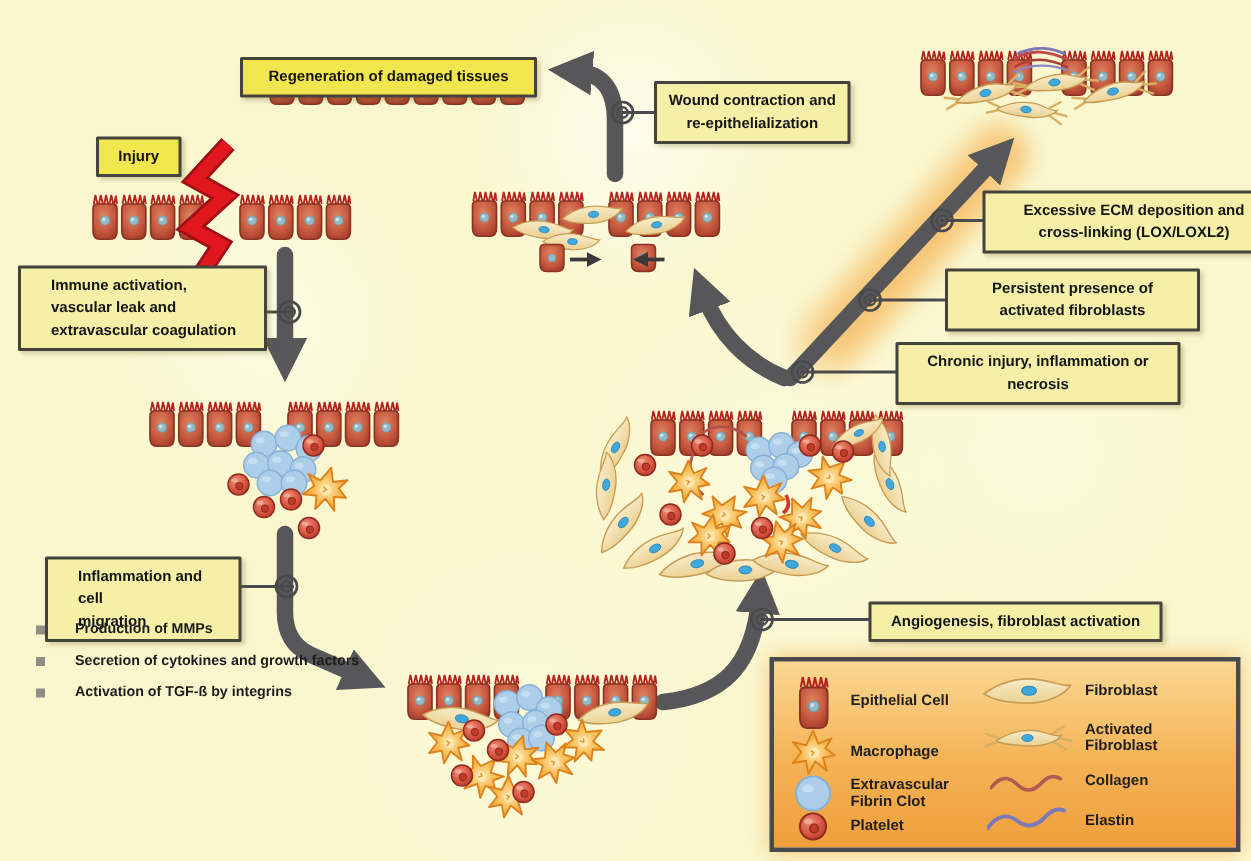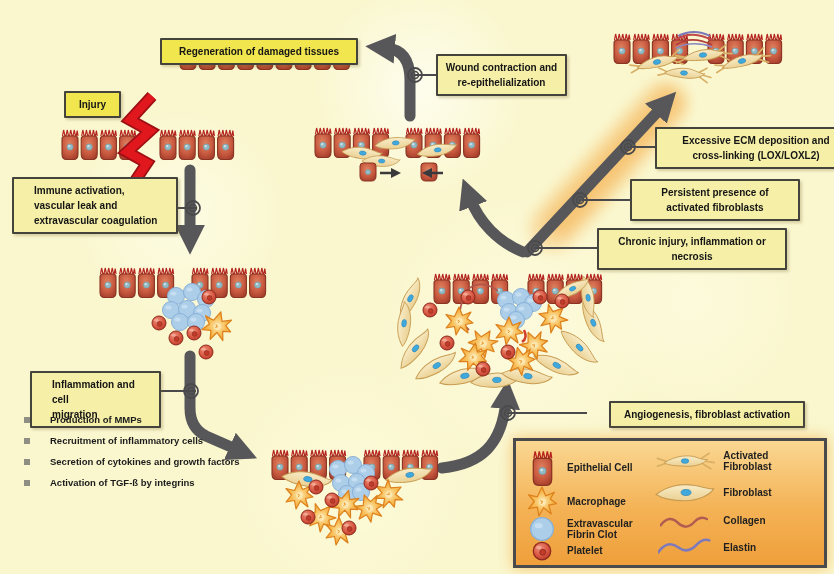--- a/index.html
+++ b/index.html
@@ -301,33 +301,29 @@
   <div class="label" style="left:436px;top:54px;width:131px;">Wound contraction and
 re-epithelialization</div>
   <div class="label" style="left:655px;top:127px;width:202px;">Excessive ECM deposition and
 cross-linking (LOX/LOXL2)</div>
   <div class="label" style="left:630px;top:179px;width:170px;">Persistent presence of
 activated fibroblasts</div>
   <div class="label" style="left:597px;top:228px;width:190px;">Chronic injury, inflammation or
 necrosis</div>
   <div class="label r" style="left:30px;top:371px;width:131px;">Inflammation and cell
 migration</div>
-  <div class="label c" style="left:609px;top:401px;width:196px;padding:4px 2px;">Angiogenesis, fibroblast activation</div>
+  <div class="label c" style="left:579px;top:401px;width:196px;padding:4px 2px;">Angiogenesis, fibroblast activation</div>
 
   <div class="bullets">
     <div class="bullet-item">
         <span class="sq"></span>
         <span>Production of MMPs</span>
       </div>
     <div class="bullet-item">
         <span class="sq"></span>
-        <span>Recruitment of inflammatory cells</span>
-      </div>
-    <div class="bullet-item">
-        <span class="sq"></span>
         <span>Secretion of cytokines and growth factors</span>
       </div>
     <div class="bullet-item">
         <span class="sq"></span>
         <span>Activation of TGF-ß by integrins</span>
       </div>
   </div>
 
   <div class="legend">
     <div class="lcol left">
@@ -360,36 +356,36 @@
             <svg width="20" height="20" viewBox="-8 -8 16 16">
               <use href="#plt"></use>
             </svg>
           </span>
         <span class="llab">Platelet</span>
       </div>
     </div>
     <div class="lcol right">
       <div class="lrow">
         <span class="licon">
+            <svg width="66" height="23" viewBox="-30 -10 60 20">
+              <use href="#fbr"></use>
+            </svg>
+          </span>
+        <span class="llab">Fibroblast</span>
+      </div>
+      <div class="lrow">
+        <span class="licon">
             <svg width="66" height="24" viewBox="-36 -13 72 26">
               <use href="#afb"></use>
             </svg>
           </span>
         <span class="llab">Activated Fibroblast</span>
       </div>
       <div class="lrow">
         <span class="licon">
-            <svg width="66" height="23" viewBox="-30 -10 60 20">
-              <use href="#fbr"></use>
-            </svg>
-          </span>
-        <span class="llab">Fibroblast</span>
-      </div>
-      <div class="lrow">
-        <span class="licon">
             <svg width="50" height="17" viewBox="0 0 40 14">
               <use href="#colw"></use>
             </svg>
           </span>
         <span class="llab">Collagen</span>
       </div>
       <div class="lrow">
         <span class="licon">
             <svg width="54" height="19" viewBox="0 0 45 16">
               <use href="#elaw"></use>

